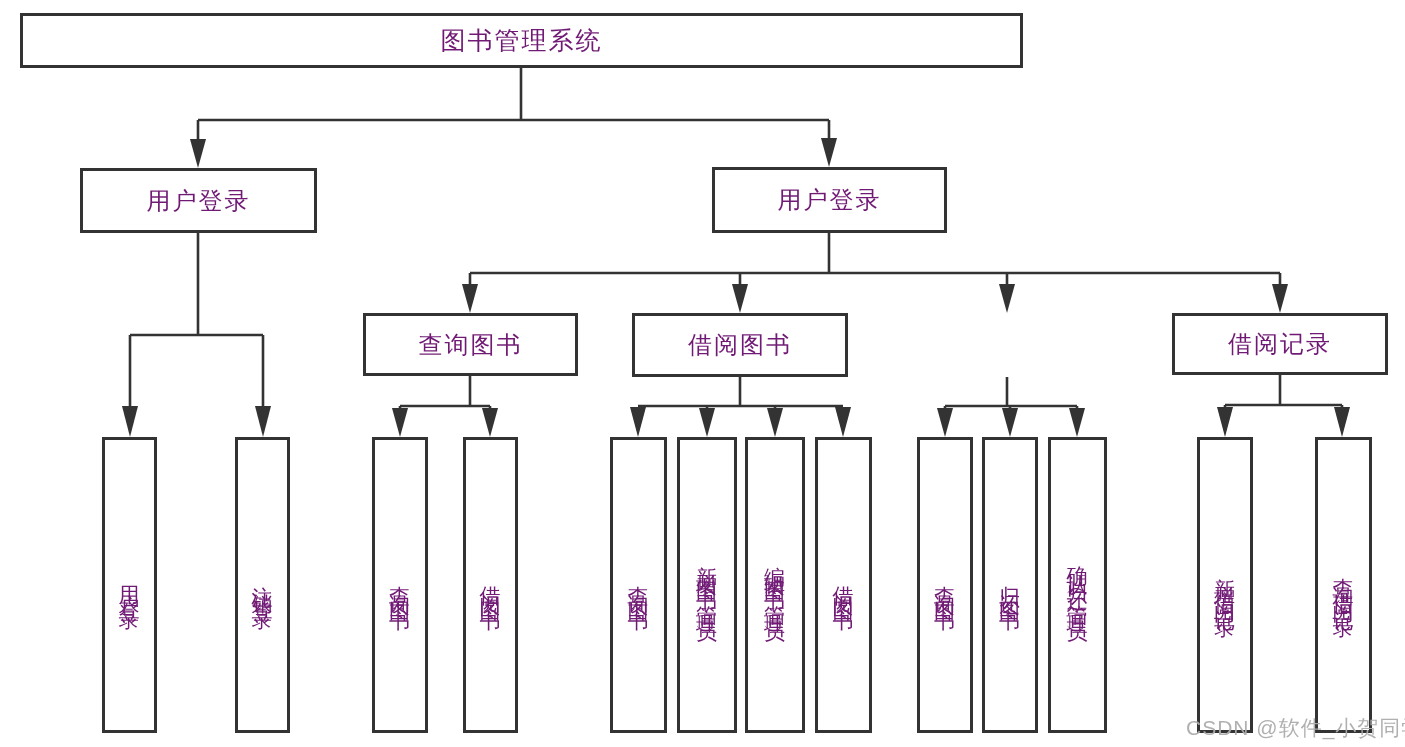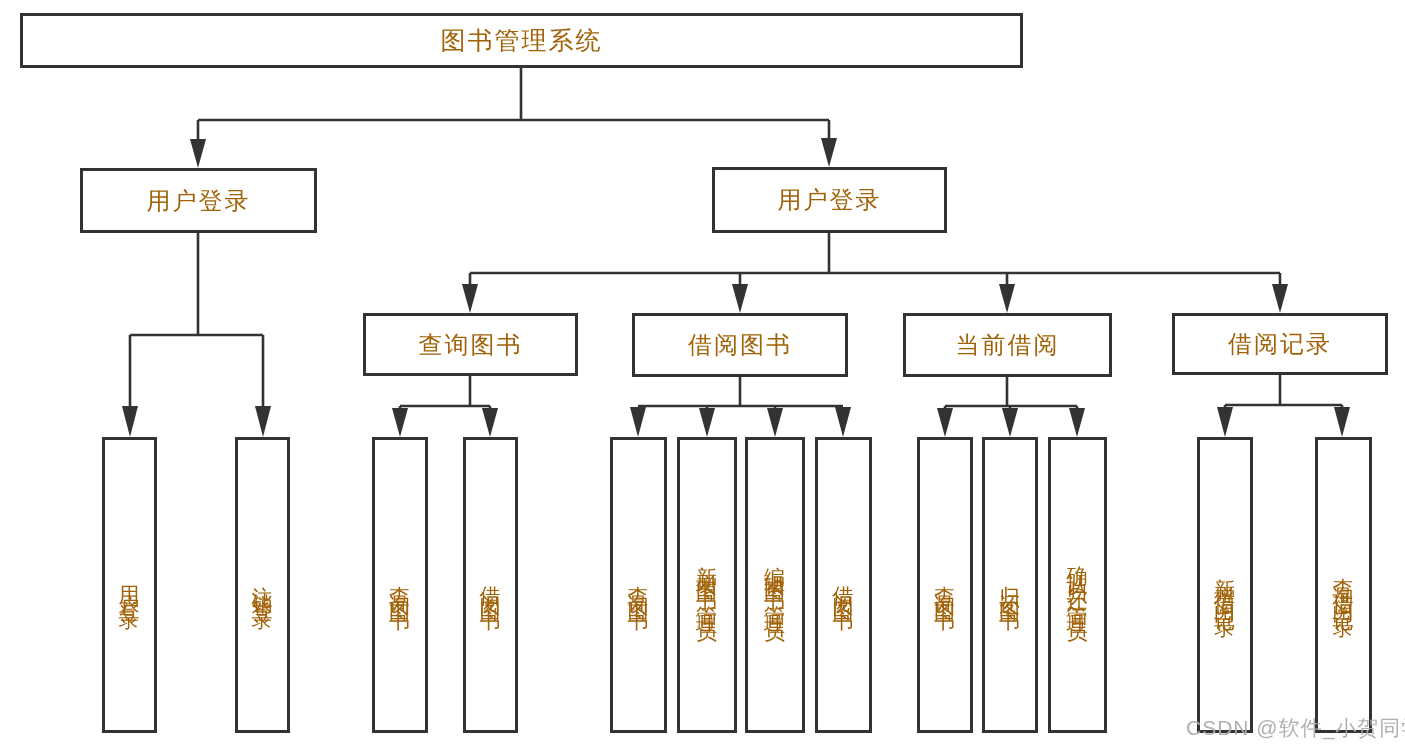--- a/index.html
+++ b/index.html
@@ -12,21 +12,21 @@
   }
   #edges{position:absolute;left:0;top:0;width:1405px;height:747px;}
   .box{
     position:absolute;
     box-sizing:border-box;
     border:3px solid #333333;
     background:#ffffff;
     display:flex;
     align-items:center;
     justify-content:center;
-    color:#a16207;
+    color:#701a75;
     z-index:2;
   }
   .box.h span{
     font-size:24px;
     letter-spacing:2px;
     white-space:nowrap;
   }
   .box.root span{font-size:25px;}
   .box.v span{
     writing-mode:vertical-rl;
@@ -105,23 +105,20 @@
   <div class="box h" style="left:712px;top:167px;width:235px;height:66px">
     <span>用户登录</span>
   </div>
 
   <div class="box h" style="left:363px;top:313px;width:215px;height:63px">
     <span>查询图书</span>
   </div>
   <div class="box h" style="left:632px;top:313px;width:216px;height:64px">
     <span>借阅图书</span>
   </div>
-  <div class="box h" style="left:903px;top:313px;width:209px;height:64px">
-    <span>当前借阅</span>
-  </div>
   <div class="box h" style="left:1172px;top:313px;width:216px;height:62px">
     <span>借阅记录</span>
   </div>
 
   <div class="box v" style="left:102px;top:437px;width:55px;height:296px">
     <span>用户登录</span>
   </div>
   <div class="box v" style="left:235px;top:437px;width:55px;height:296px">
     <span>注销登录</span>
   </div>

